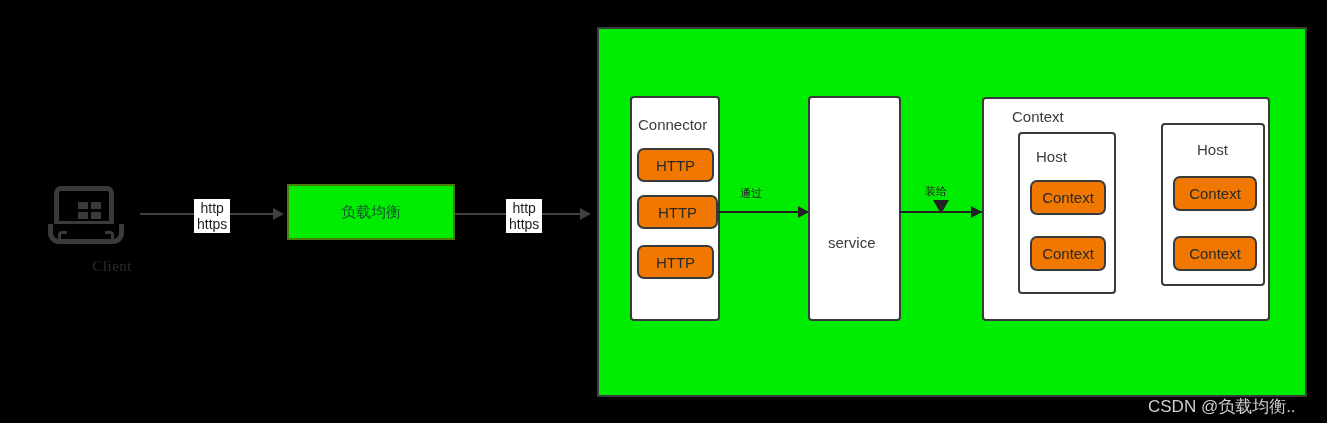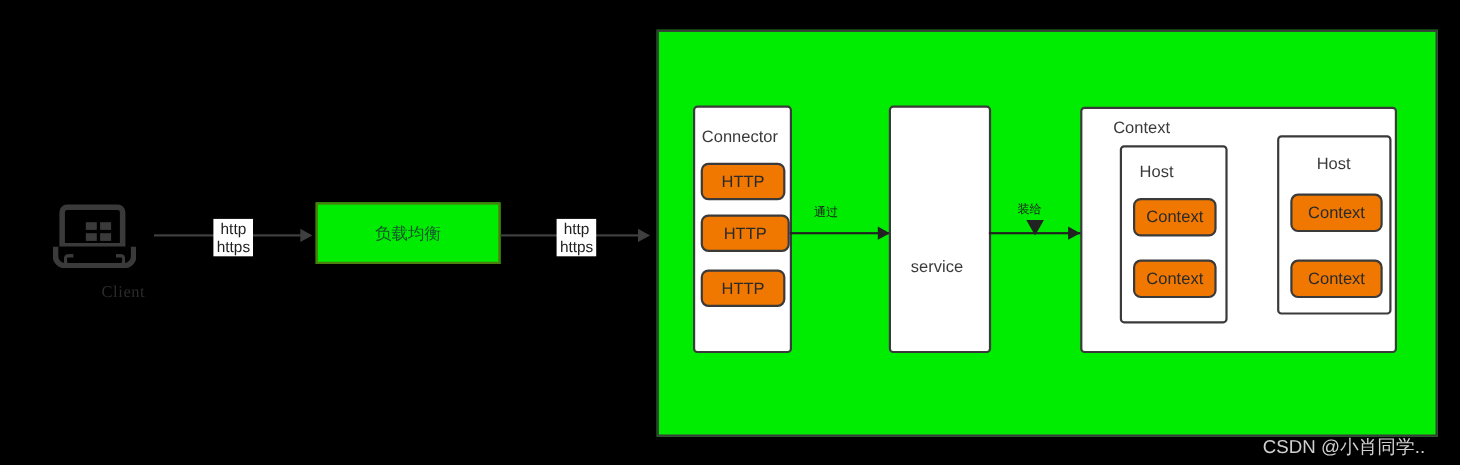--- a/index.html
+++ b/index.html
@@ -267,15 +267,15 @@
   <div class="abs white-box" id="host-1"></div>
   <div class="box-title" id="host-1-title">Host</div>
   <div class="abs orange-box" id="context-1">Context</div>
   <div class="abs orange-box" id="context-2">Context</div>
 
   <div class="abs white-box" id="host-2"></div>
   <div class="box-title" id="host-2-title">Host</div>
   <div class="abs orange-box" id="context-3">Context</div>
   <div class="abs orange-box" id="context-4">Context</div>
 
-  <div class="abs" id="watermark">CSDN @小肖同学..</div>
+  <div class="abs" id="watermark">CSDN @负载均衡..</div>
 
 </div>
 
 </body></html>

